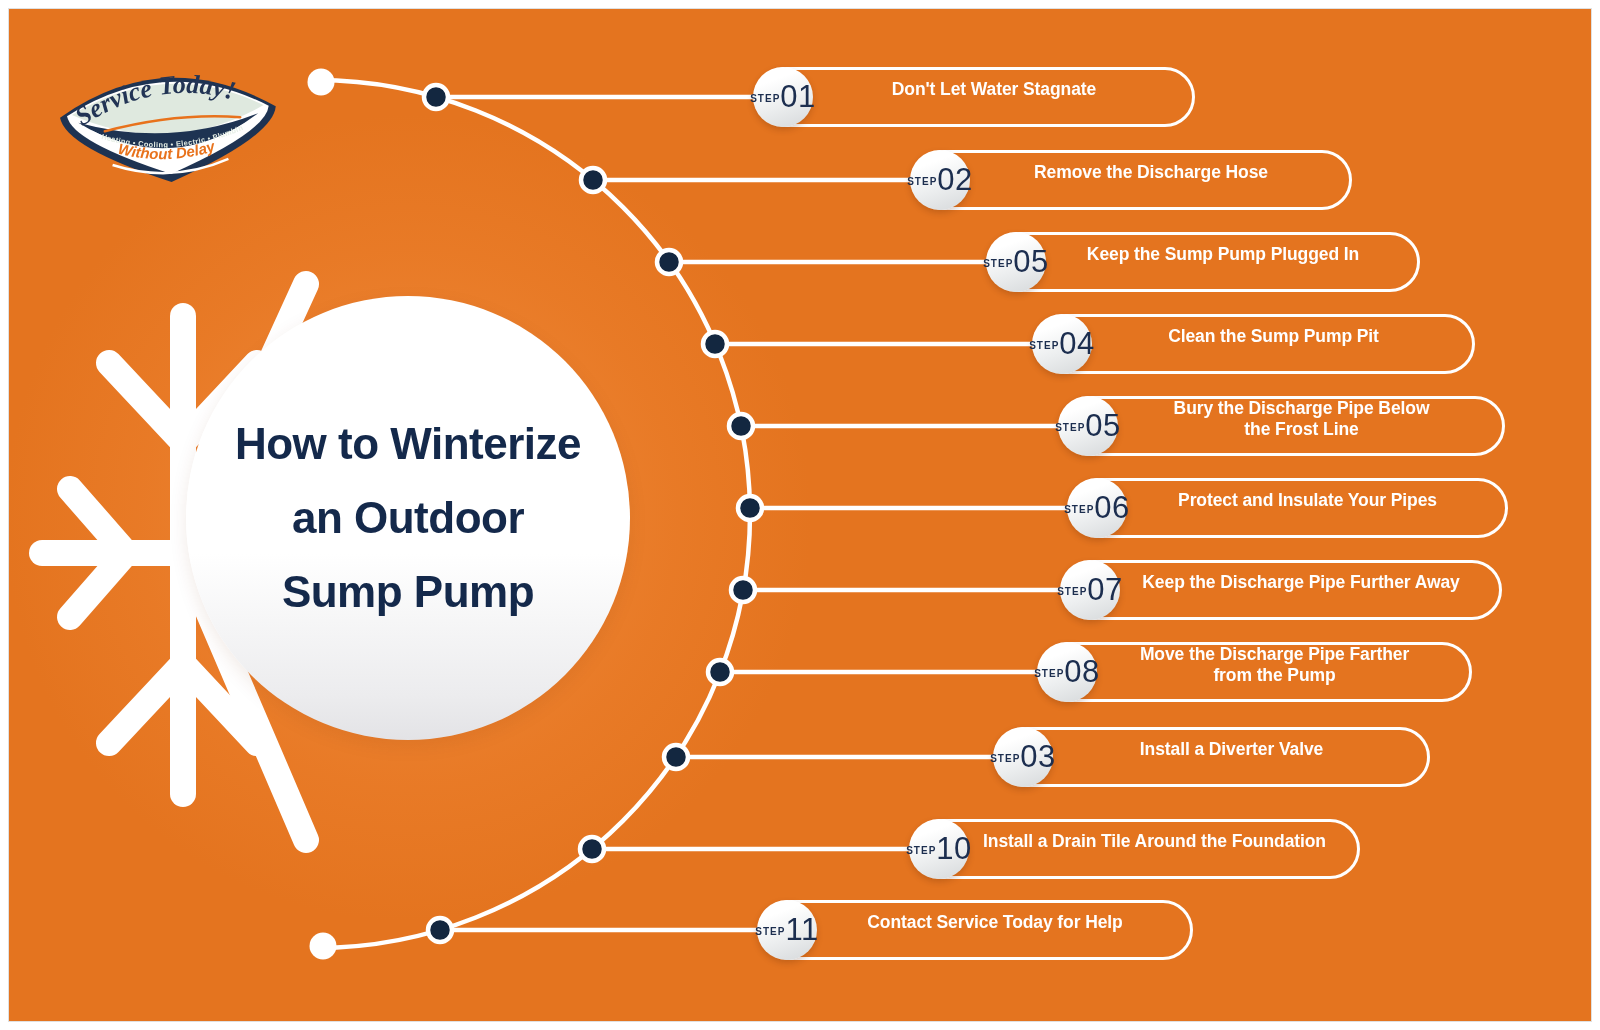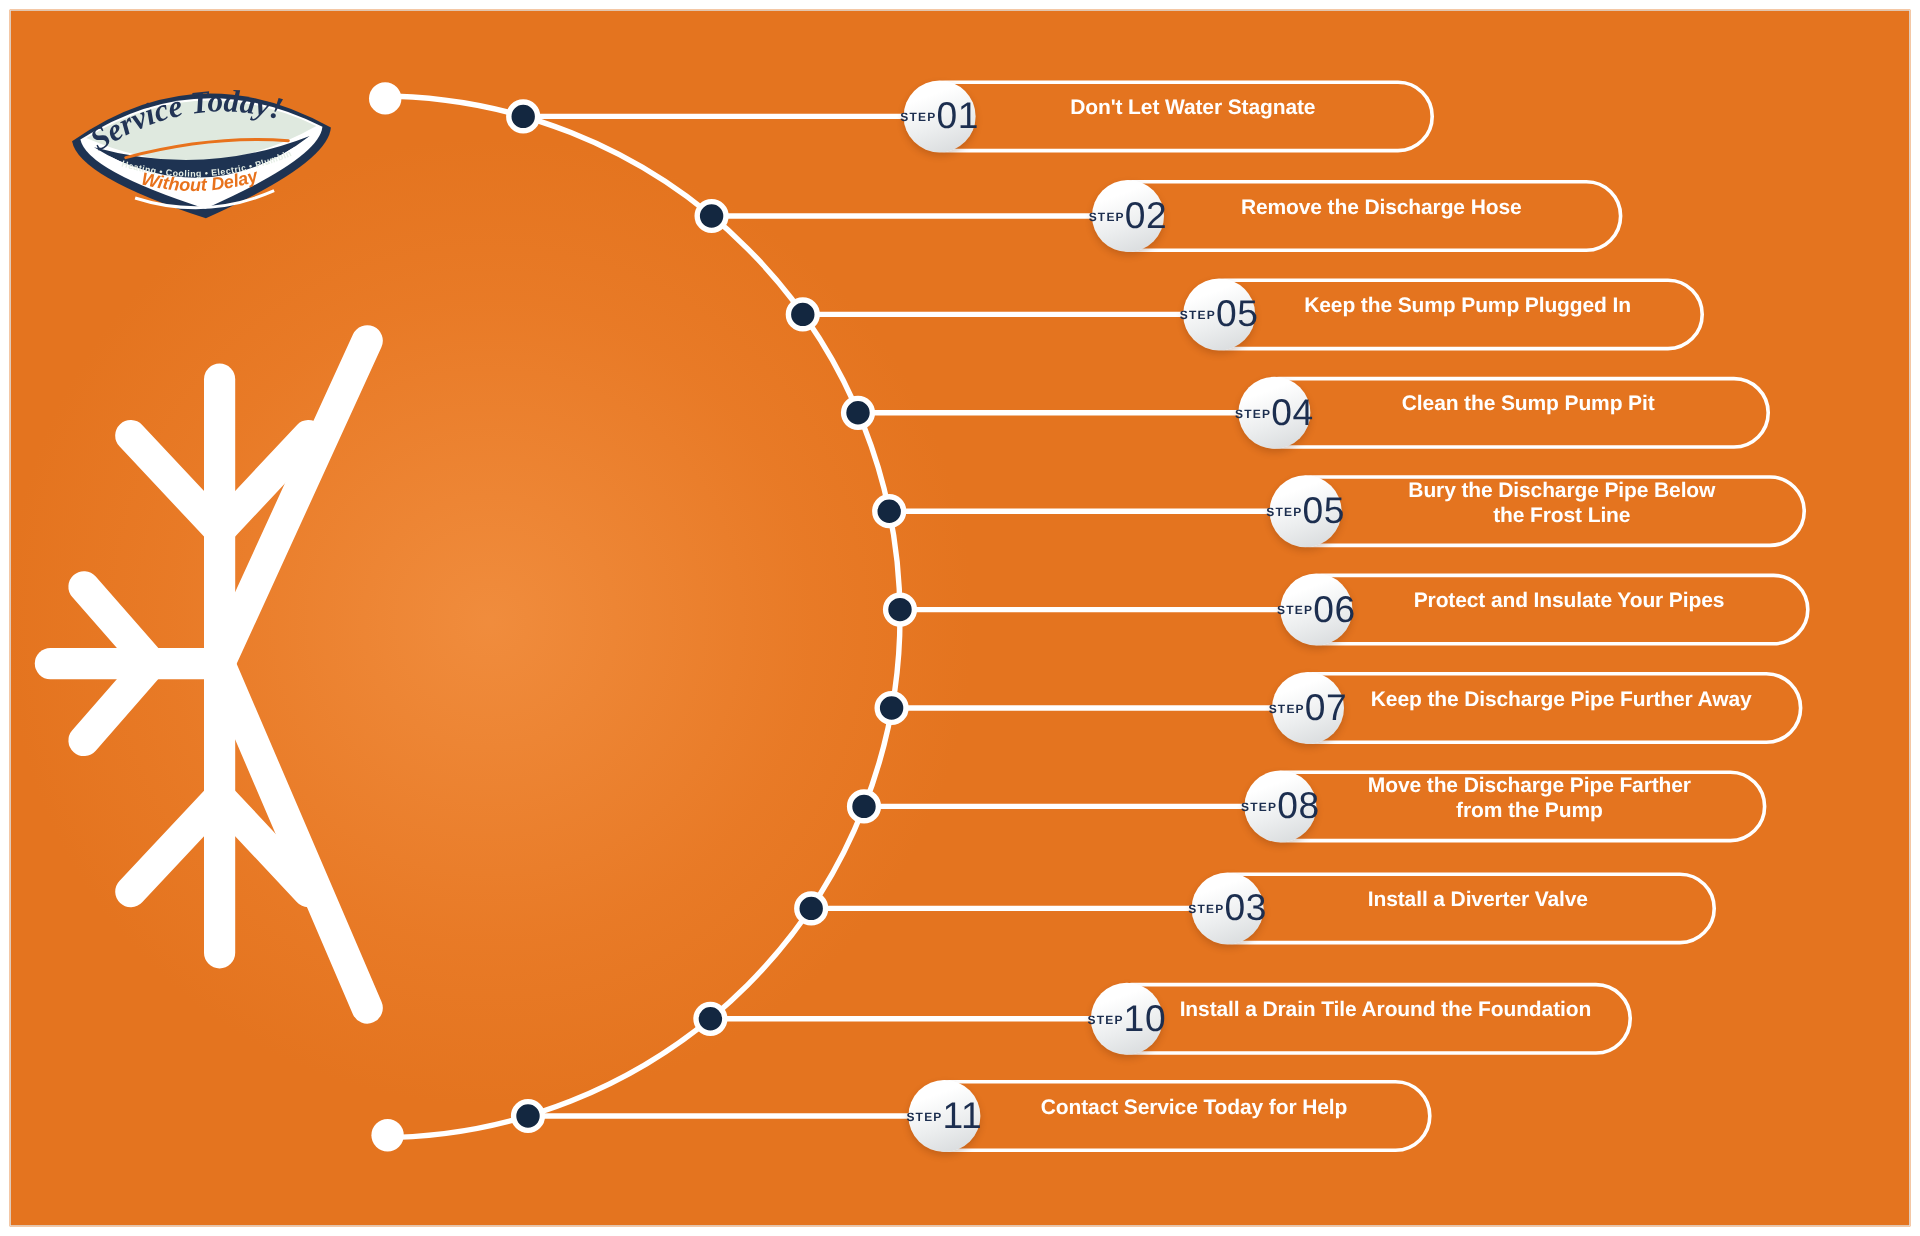--- a/index.html
+++ b/index.html
@@ -98,20 +98,25 @@
         <circle cx="743" cy="590" r="12" fill="#132740" stroke="#ffffff" stroke-width="4.5"></circle>
         <circle cx="720" cy="672" r="12" fill="#132740" stroke="#ffffff" stroke-width="4.5"></circle>
         <circle cx="676" cy="757" r="12" fill="#132740" stroke="#ffffff" stroke-width="4.5"></circle>
         <circle cx="592" cy="849" r="12" fill="#132740" stroke="#ffffff" stroke-width="4.5"></circle>
         <circle cx="440" cy="930" r="12" fill="#132740" stroke="#ffffff" stroke-width="4.5"></circle>
       </g>
     <circle cx="321" cy="82" r="13.5" fill="#ffffff"></circle>
     <circle cx="323" cy="946" r="13.5" fill="#ffffff"></circle>
   </svg>
 
+  <div class="title-circle">
+    <div class="title-text">How to Winterize
+an Outdoor
+Sump Pump</div>
+  </div>
 
   <div id="rows">
       <div class="step-row" style="left: 753px; top: 67px; width: 442px;">
         <div class="step-pill" style="width: 438px;">Don't Let Water Stagnate</div>
         <div class="step-badge">
           <div class="stp">STEP</div>
           <div class="num">01</div>
         </div>
       </div>
       <div class="step-row" style="left: 910px; top: 150px; width: 442px;">

